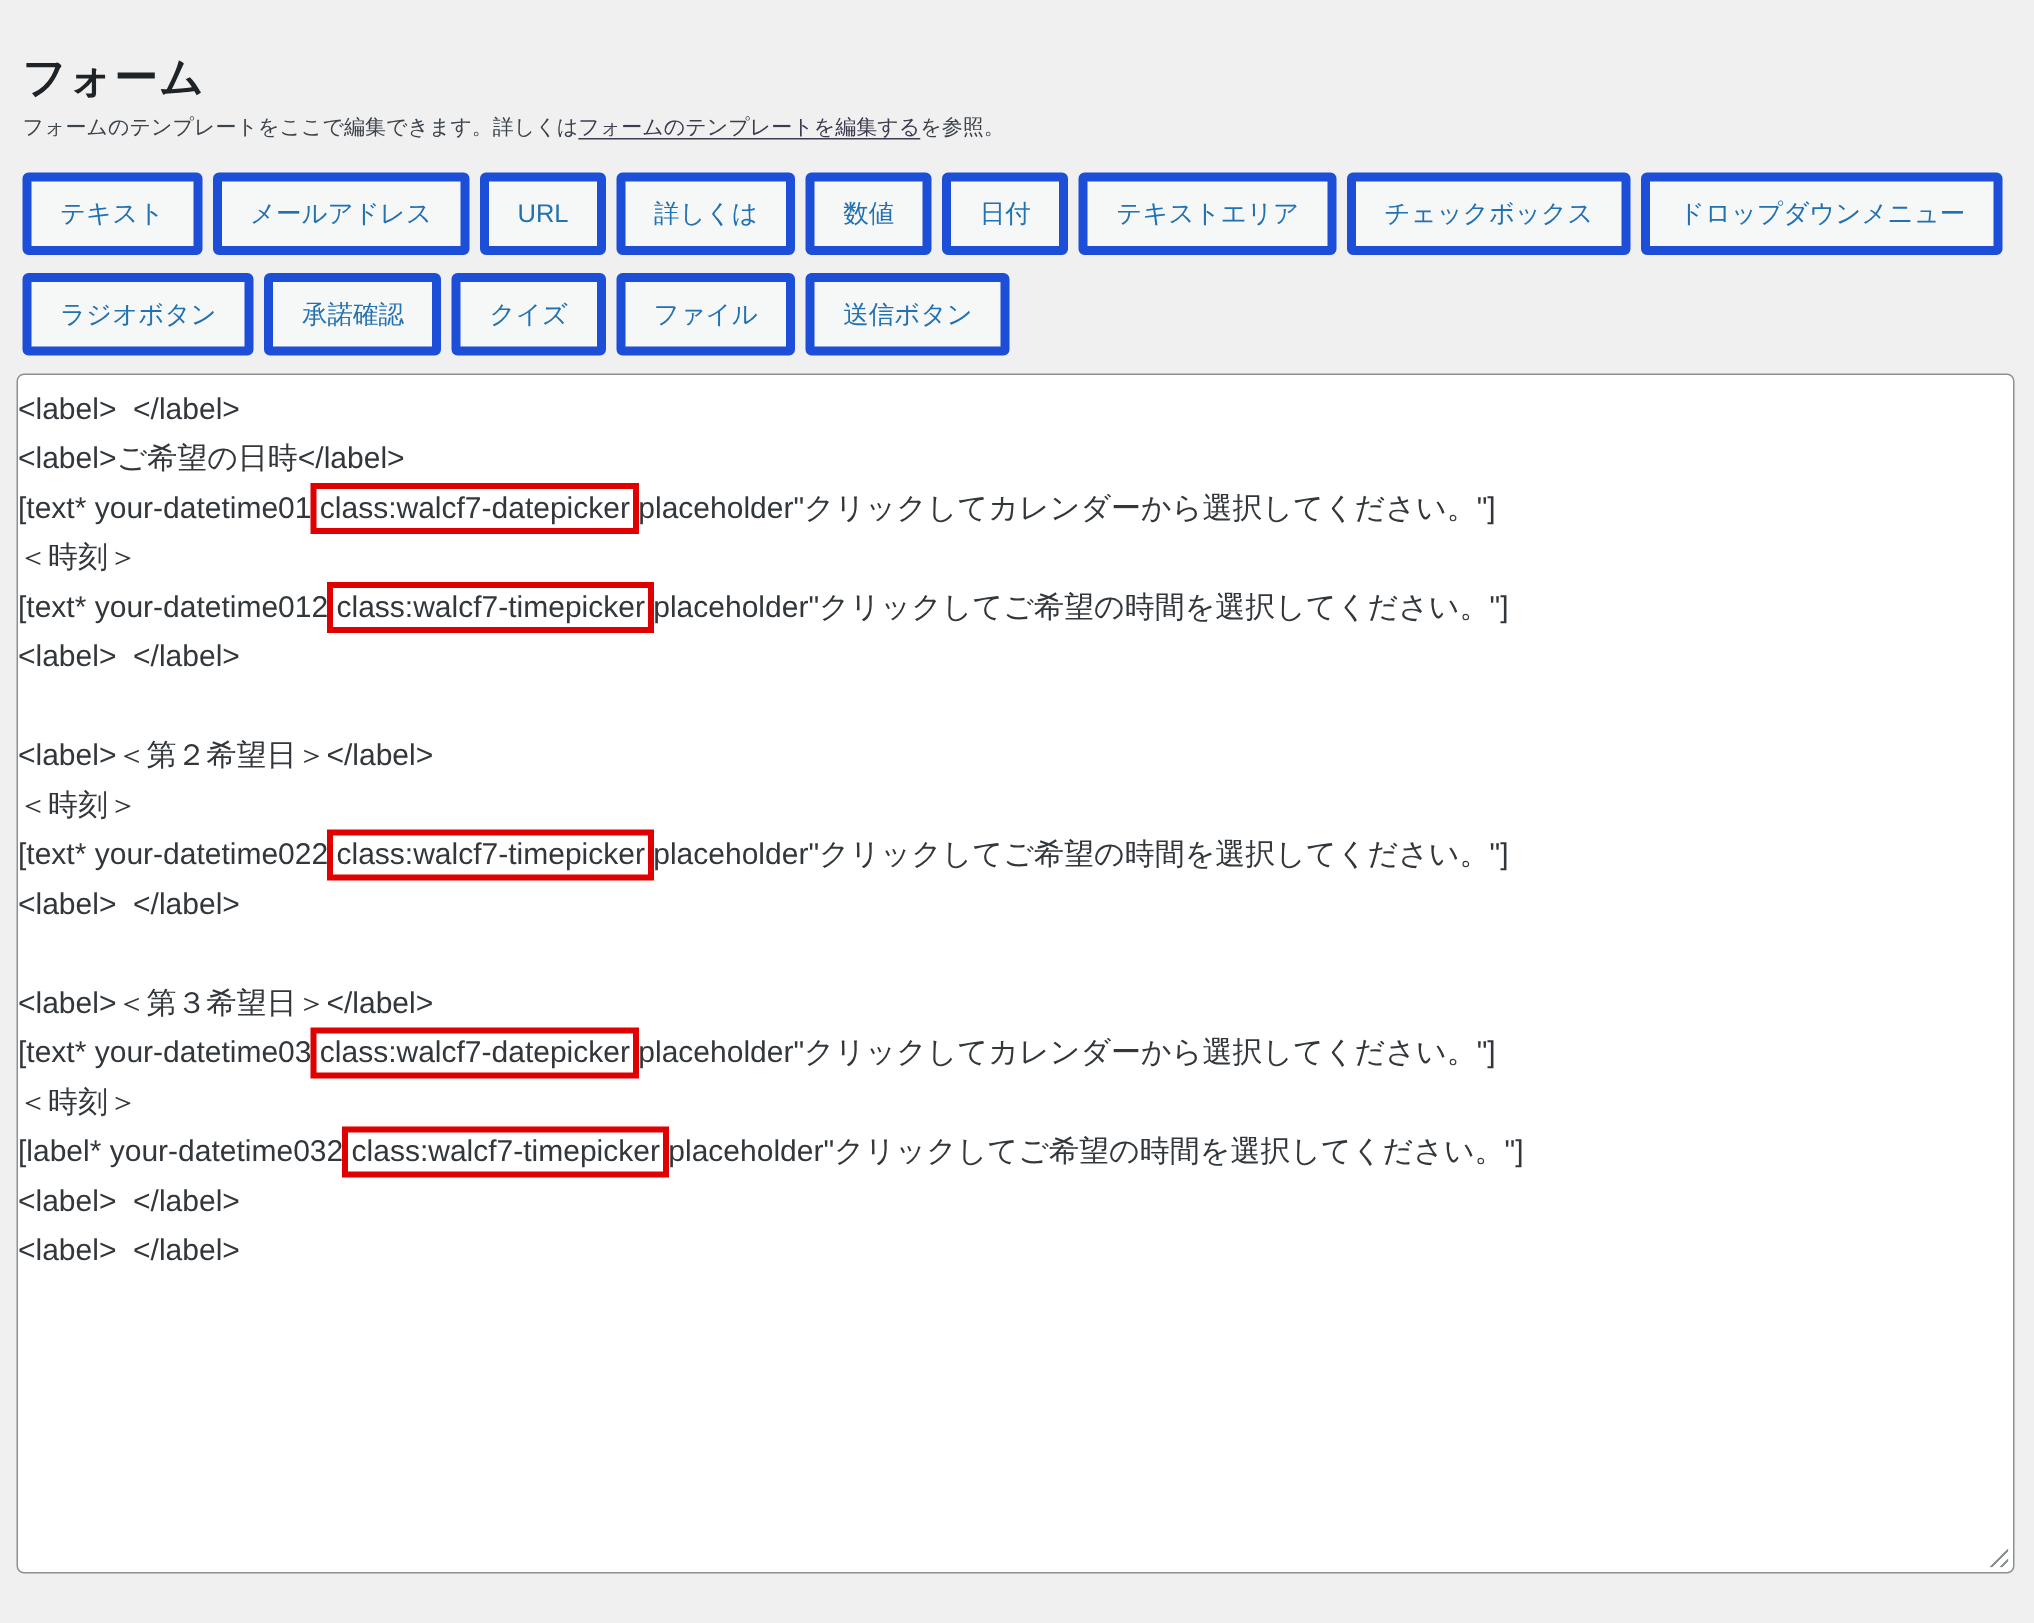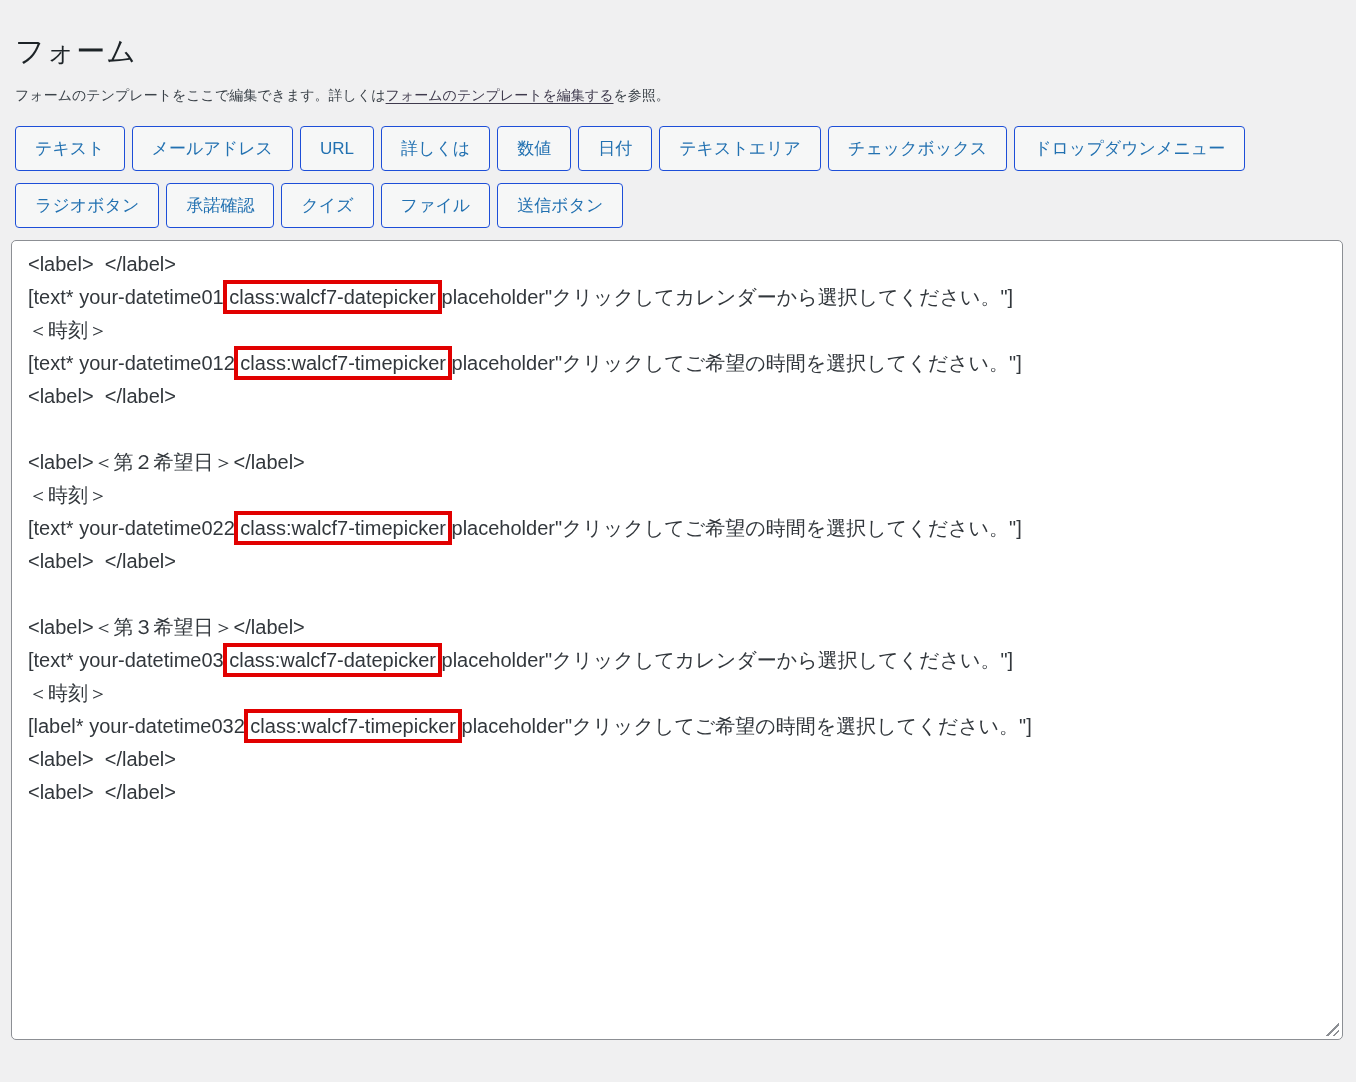--- a/index.html
+++ b/index.html
@@ -9,23 +9,23 @@
     width: 1356px;
     height: 1082px;
     overflow: hidden;
     background: #f0f0f1;
     font-family: "Liberation Sans", "DejaVu Sans", sans-serif;
   }
   .page {
     padding: 32px 15px 0 15px;
   }
   h2.page-title {
-    margin: 0 0 15px 0;
+    margin: 0 0 4px 0;
     font-size: 29px;
-    font-weight: 400;
+    font-weight: 700;
     color: #1d2327;
     letter-spacing: 1px;
   }
   p.description {
     margin: 0 0 21px 0;
     font-size: 14px;
     color: #3c434a;
   }
   a.doc-link {
     color: #3f3a4d;
@@ -39,35 +39,35 @@
     flex-wrap: wrap;
     gap: 7px;
     margin-bottom: 12px;
   }
   button.tag-btn {
     font-family: inherit;
     font-size: 17px;
     line-height: 25px;
     color: #2271b1;
     background: #f6f7f7;
-    border: 1px solid #1d4ed8;
+    border: 6px solid #1d4ed8;
     border-radius: 4px;
     padding: 9px 19px;
     cursor: pointer;
     white-space: nowrap;
   }
   .editor {
     position: relative;
     margin-left: -4px;
     margin-right: -2px;
     height: 800px;
     background: #ffffff;
     border: 1px solid #8c8f94;
     border-radius: 5px;
-    padding: 7px 16px;
+    padding: 7px 0;
     font-size: 20px;
     color: #32373c;
     cursor: text;
     overflow: hidden;
   }
   .code-line {
     white-space: pre;
     line-height: 33px;
     min-height: 33px;
   }
@@ -118,20 +118,21 @@
         <button class="tag-btn" type="button">承諾確認</button>
         <button class="tag-btn" type="button">クイズ</button>
         <button class="tag-btn" type="button">ファイル</button>
         <button class="tag-btn" type="button">送信ボタン</button>
       </div>
   </div>
 
   <div class="editor">
     <div id="editor-lines">
         <div class="code-line"><span>&lt;label&gt;  &lt;/label&gt;</span></div>
+        <div class="code-line"><span>&lt;label&gt;ご希望の日時&lt;/label&gt;</span></div>
         <div class="code-line"><span>[text* your-datetime01 </span><span class="hl-box">class:walcf7-datepicker</span><span> placeholder"クリックしてカレンダーから選択してください。"]</span></div>
         <div class="code-line"><span>＜時刻＞</span></div>
         <div class="code-line"><span>[text* your-datetime012 </span><span class="hl-box">class:walcf7-timepicker</span><span> placeholder"クリックしてご希望の時間を選択してください。"]</span></div>
         <div class="code-line"><span>&lt;label&gt;  &lt;/label&gt;</span></div>
         <div class="code-line"> </div>
         <div class="code-line"><span>&lt;label&gt;＜第２希望日＞&lt;/label&gt;</span></div>
         <div class="code-line"><span>＜時刻＞</span></div>
         <div class="code-line"><span>[text* your-datetime022 </span><span class="hl-box">class:walcf7-timepicker</span><span> placeholder"クリックしてご希望の時間を選択してください。"]</span></div>
         <div class="code-line"><span>&lt;label&gt;  &lt;/label&gt;</span></div>
         <div class="code-line"> </div>

